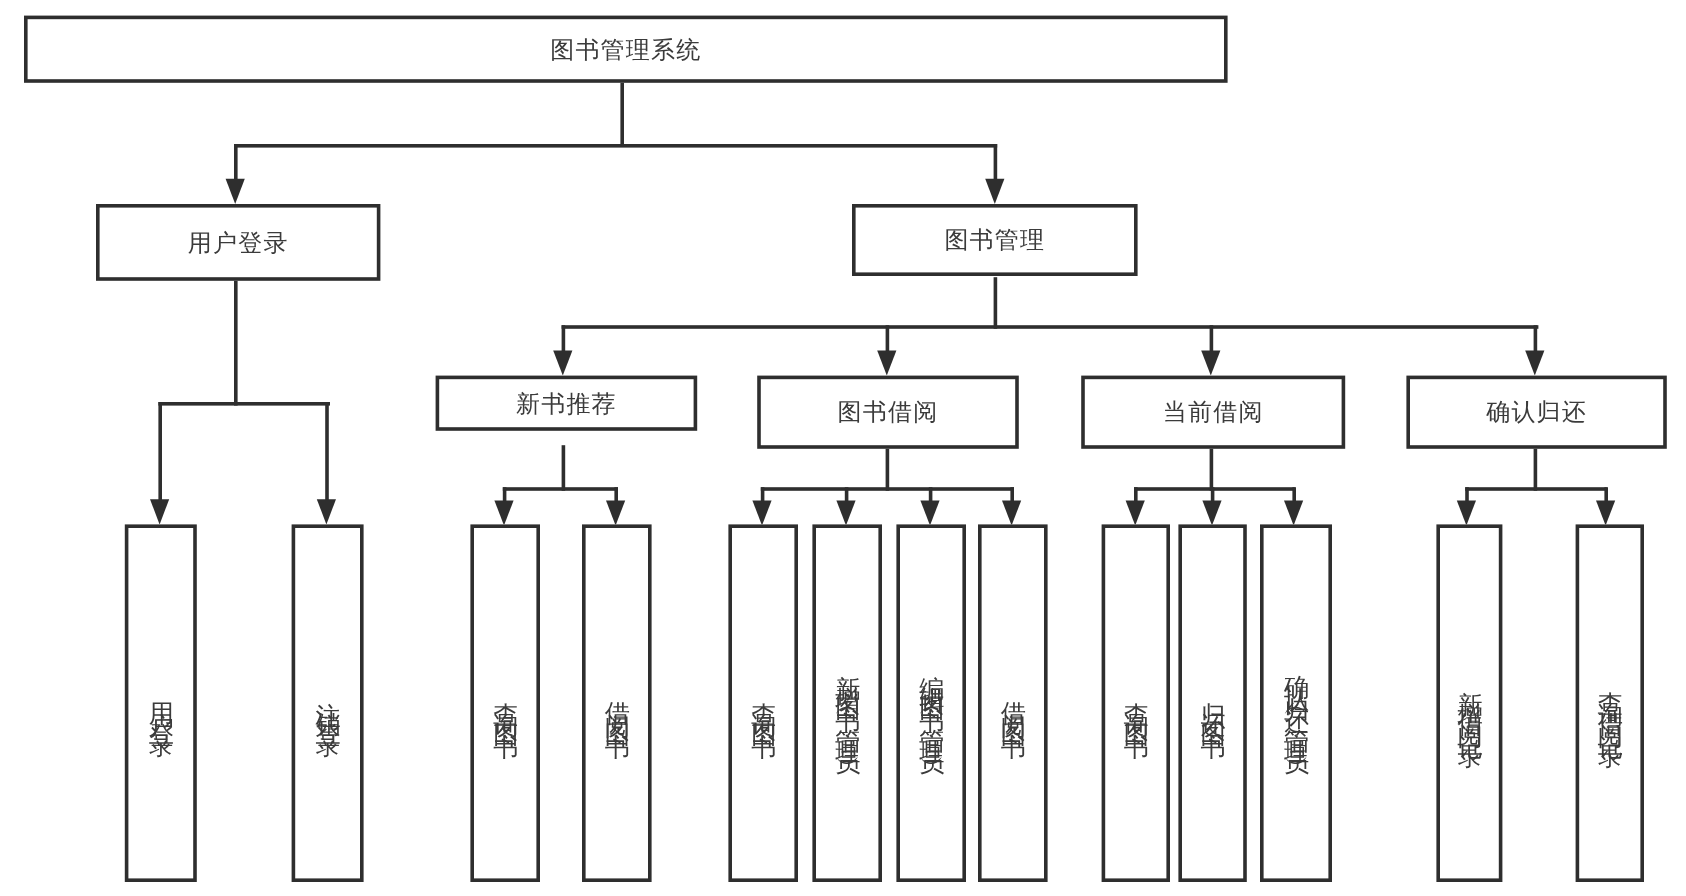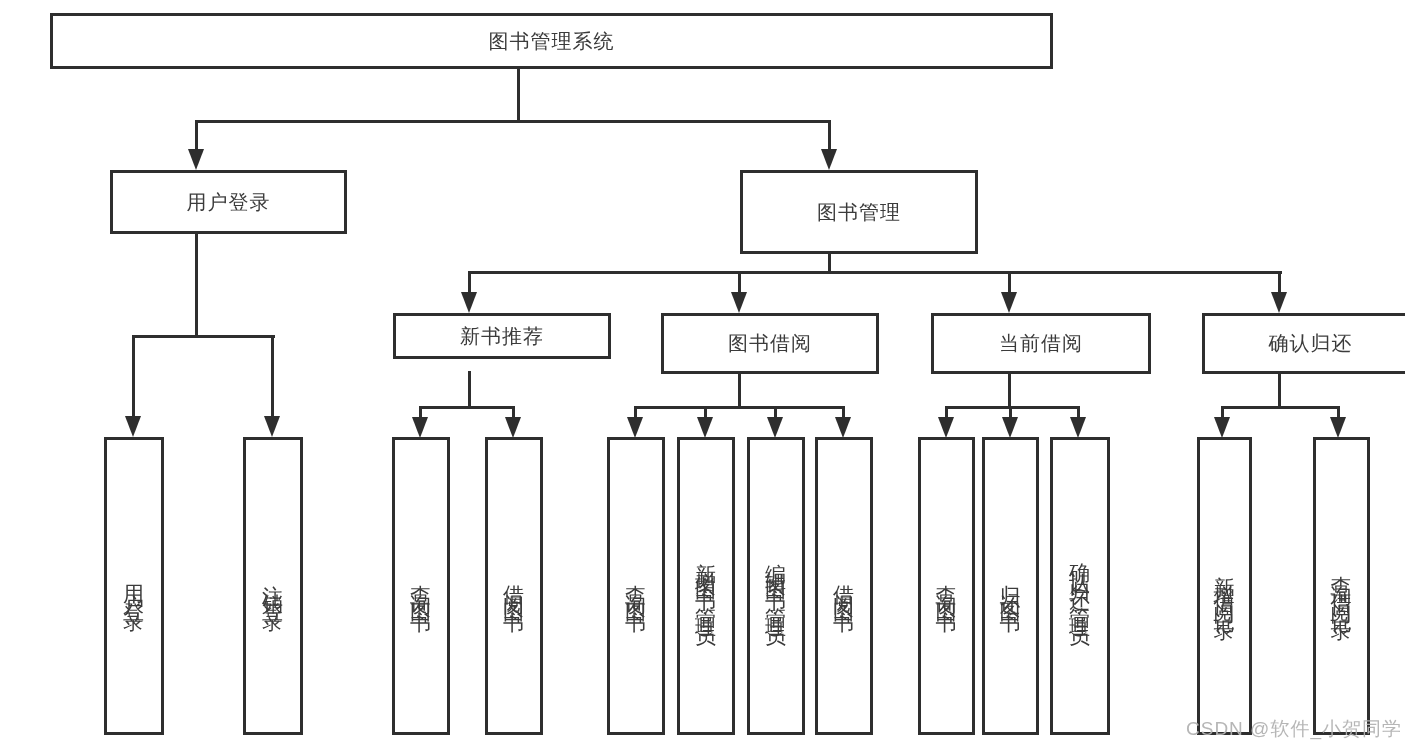--- a/index.html
+++ b/index.html
@@ -14,21 +14,21 @@
   .node{
     position:absolute;
     box-sizing:border-box;
     background:#ffffff;
     border:3px solid #2e2e2e;
     color:#3b3b3b;
     display:flex;
     align-items:center;
     justify-content:center;
   }
-  .node.h{font-size:20px;letter-spacing:1px;margin-left:30px;}
+  .node.h{font-size:20px;letter-spacing:1px;}
   .node.leaf{font-size:21px;}
   .node.leaf span{
     writing-mode:vertical-lr;
     text-orientation:mixed;
     letter-spacing:9px;
     line-height:1;
   }
   
   .vl{position:absolute;width:3px;background:#2e2e2e;}
   .hl{position:absolute;height:3px;background:#2e2e2e;}
@@ -111,21 +111,21 @@
   <div class="hl" style="left:1221px;top:406px;width:118px;"></div>
   <div class="vl" style="left:1221px;top:406px;height:14px;"></div>
   <div class="ar" style="left:1214px;top:417px;"></div>
   <div class="vl" style="left:1337px;top:406px;height:14px;"></div>
   <div class="ar" style="left:1330px;top:417px;"></div>
 
   <div class="node h" style="left:20px;top:13px;width:1003px;height:56px;">图书管理系统</div>
 
   <div class="node h" style="left:80px;top:170px;width:237px;height:64px;">用户登录</div>
 
-  <div class="node h" style="left:710px;top:170px;width:238px;height:84px;">图书管理</div>
+  <div class="node h" style="left:710px;top:170px;width:238px;height:60px;">图书管理</div>
 
   <div class="node h" style="left:363px;top:313px;width:218px;height:46px;">新书推荐</div>
 
   <div class="node h" style="left:901px;top:313px;width:220px;height:61px;">当前借阅</div>
 
   <div class="node h" style="left:631px;top:313px;width:218px;height:61px;">图书借阅</div>
 
   <div class="node h" style="left:1172px;top:313px;width:217px;height:61px;">确认归还</div>
 
   <div class="node leaf" style="left:104px;top:437px;width:60px;height:298px;">
@@ -165,15 +165,14 @@
     <span>确认归还（管理员）</span>
   </div>
 
   <div class="node leaf" style="left:1197px;top:437px;width:55px;height:298px;">
     <span>新增借阅记录</span>
   </div>
   <div class="node leaf" style="left:1313px;top:437px;width:57px;height:298px;">
     <span>查询借阅记录</span>
   </div>
 
-  <div class="watermark">CSDN @软件_小贺同学</div>
 
 </div>
 
 </body></html>

